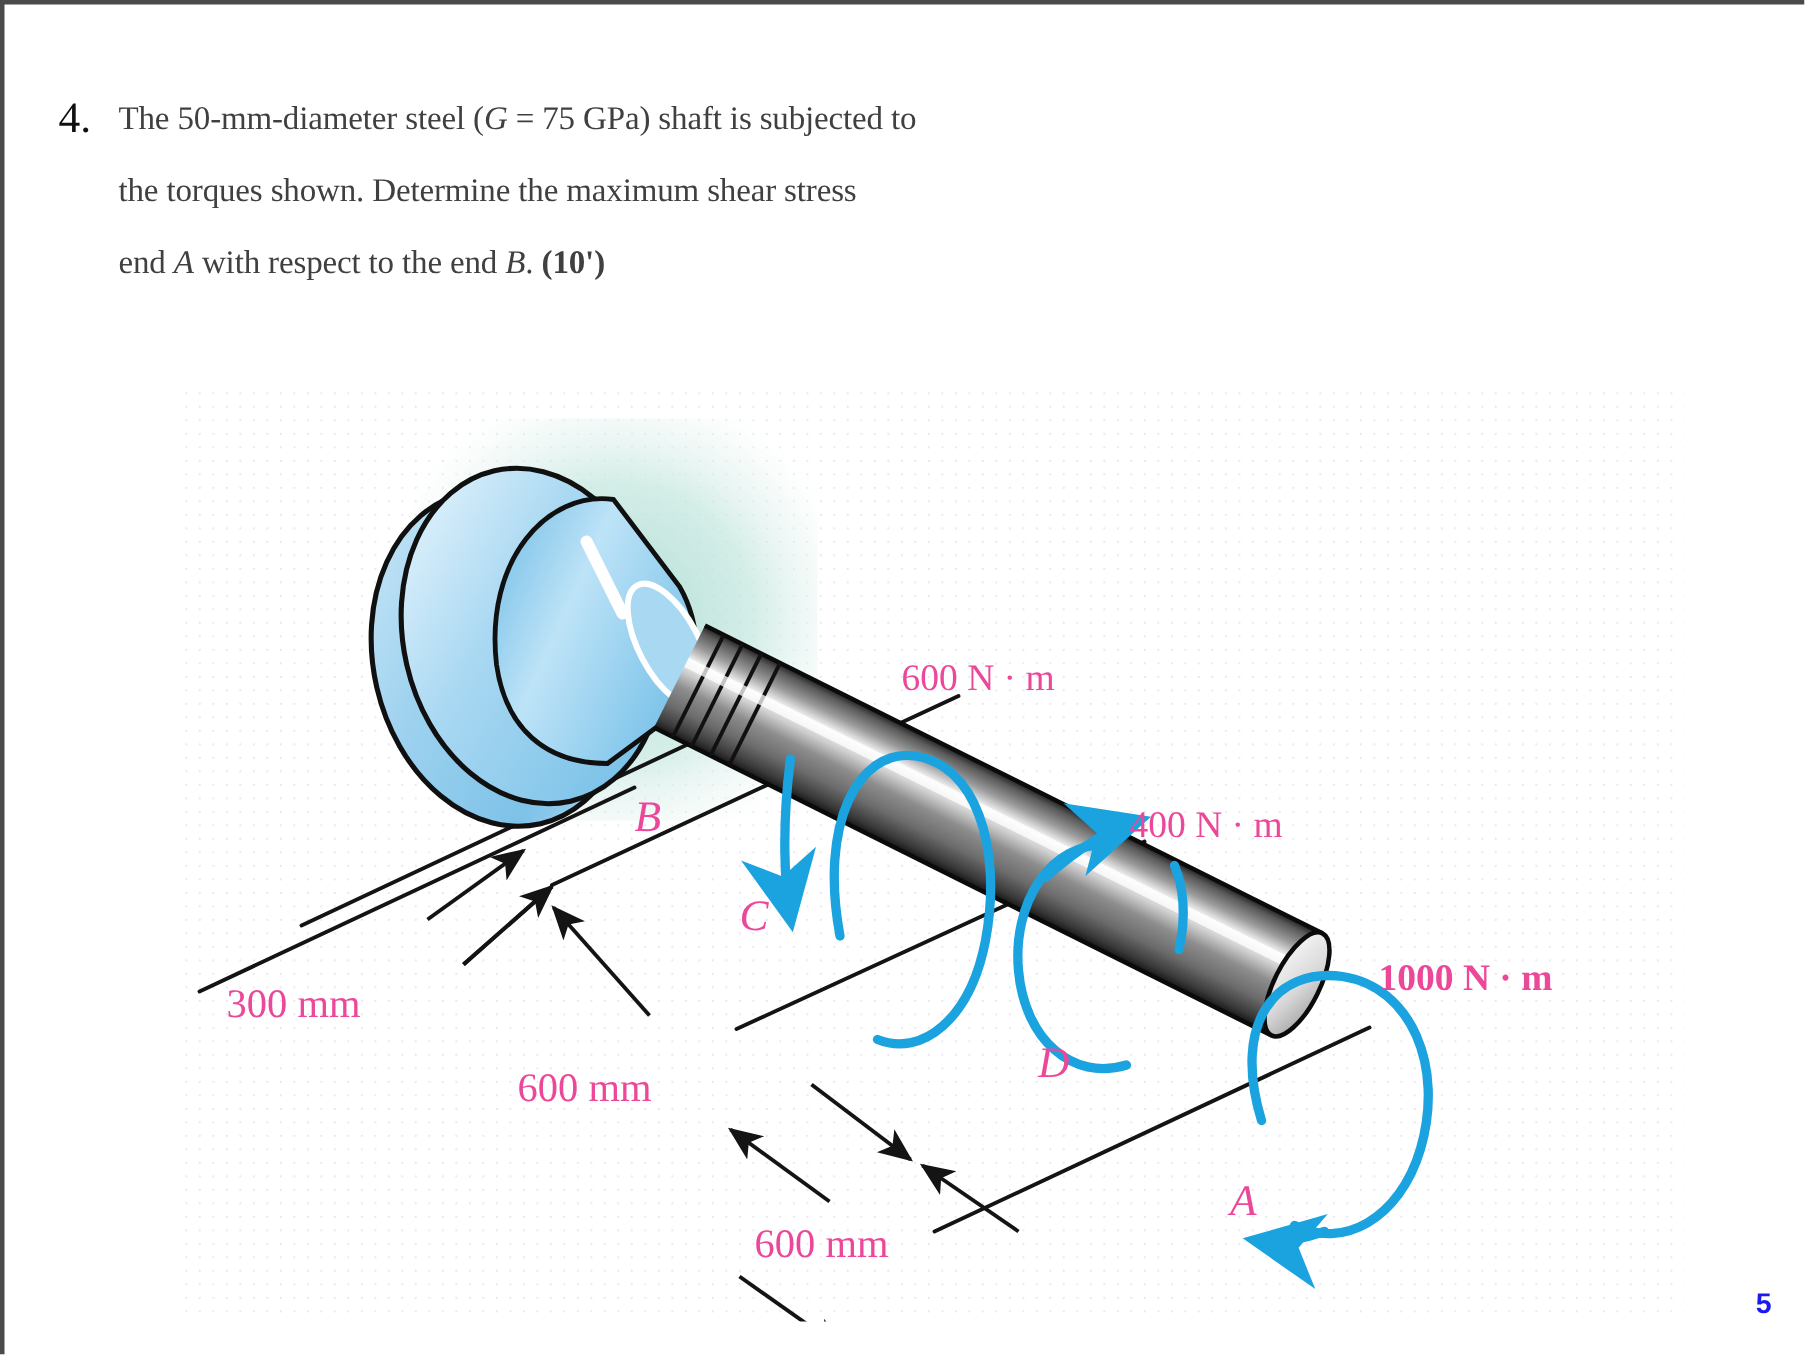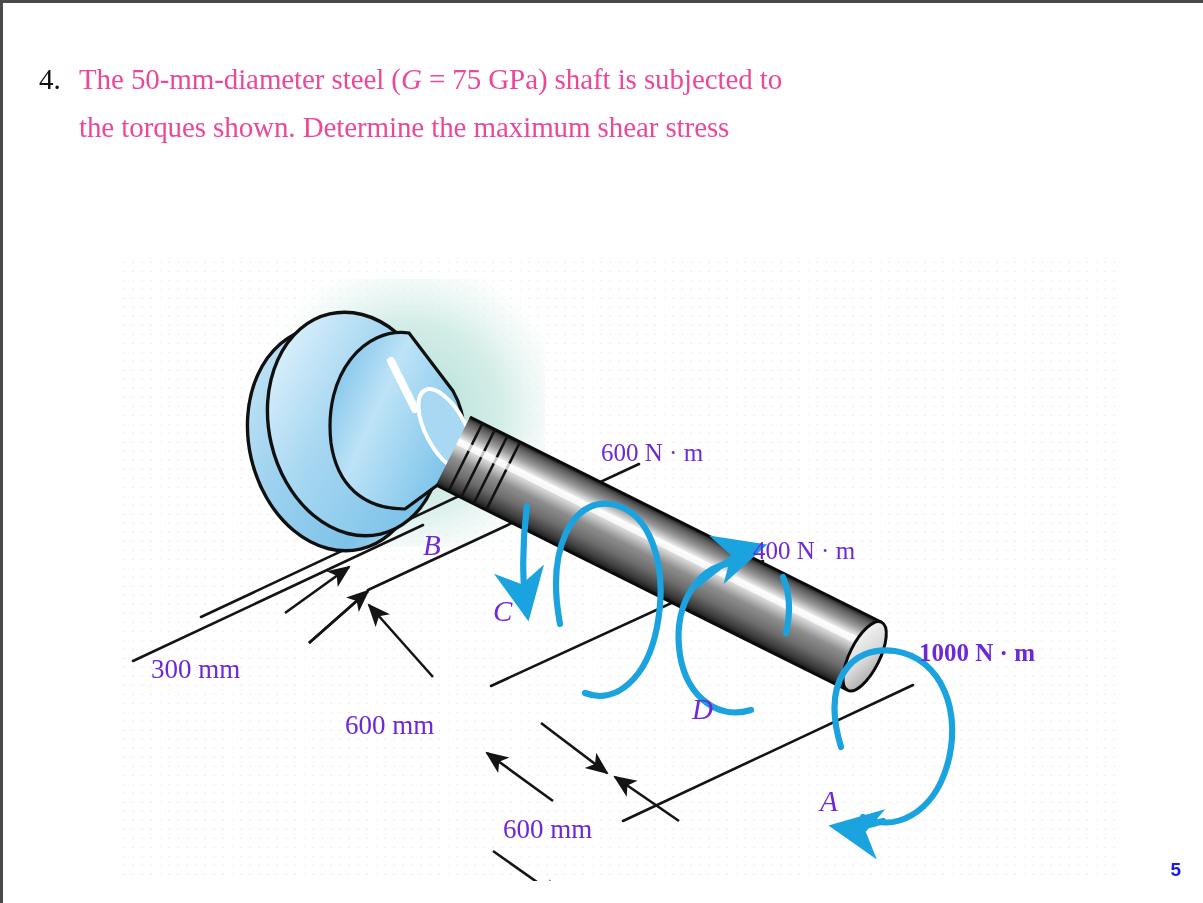--- a/index.html
+++ b/index.html
@@ -33,43 +33,43 @@
   }
   #statement .num {
     width: 40px;
     flex: 0 0 40px;
     font-size: 29px;
     line-height: 48px;
     color: #101010;
   }
   #statement .body {
     flex: 1 1 auto;
-    font-size: 29px;
+    font-size: 22px;
     line-height: 48px;
-    color: #ec4899;
+    color: #404040;
     letter-spacing: -0.1px;
   }
   .itl { font-style: italic; }
   .bld { font-weight: bold; }
   .nowrapline { display: block; white-space: nowrap; }
 
   
   #figure {
     position: absolute;
     left: 120px;
     top: 258px;
     width: 1000px;
     height: 620px;
   }
   #figure svg { display: block; }
 
   .fig-label {
     position: absolute;
     font-family: "Liberation Serif", "DejaVu Serif", serif;
-    color: #6d28d9;
+    color: #ec4899;
     white-space: nowrap;
   }
   .torque-label { font-size: 25px; }
   .pt-label { font-size: 29px; font-style: italic; }
   .dim-label { font-size: 27px; margin-top: 41px; }
 
   
   #page-number {
     position: absolute;
     right: 22px;
@@ -84,20 +84,21 @@
 <body>
 
 <div id="page">
 
   <div id="statement">
     <div class="row">
       <div class="num">4.</div>
       <div class="body">
         <span class="nowrapline"><span>The 50-mm-diameter steel (</span><span class="itl">G</span><span> = 75 GPa) shaft is subjected to</span></span>
         <span class="nowrapline">the torques shown.  Determine the maximum shear stress</span>
+        <span class="nowrapline"><span>end </span><span class="itl">A</span><span> with respect to the end </span><span class="itl">B</span><span>.  </span><span class="bld">(10')</span></span>
       </div>
     </div>
   </div>
 
   <div id="figure">
 
     <svg width="1000" height="620" viewBox="0 0 1000 620">
       <defs>
 
         <pattern id="dots" width="9" height="9" patternUnits="userSpaceOnUse">

